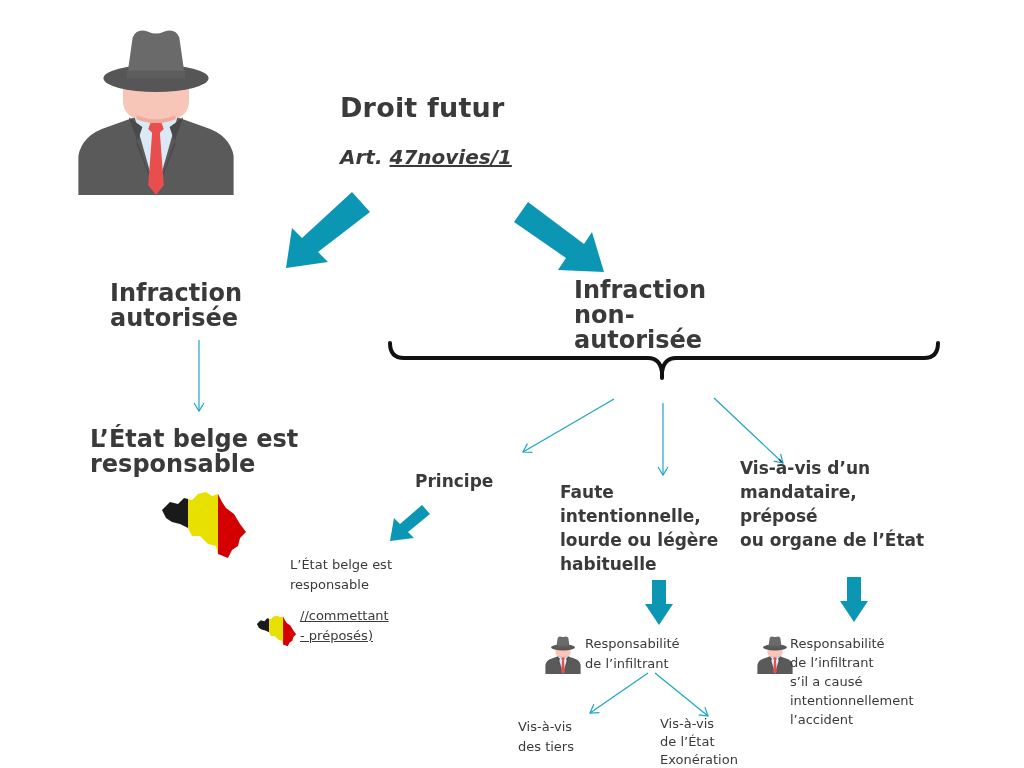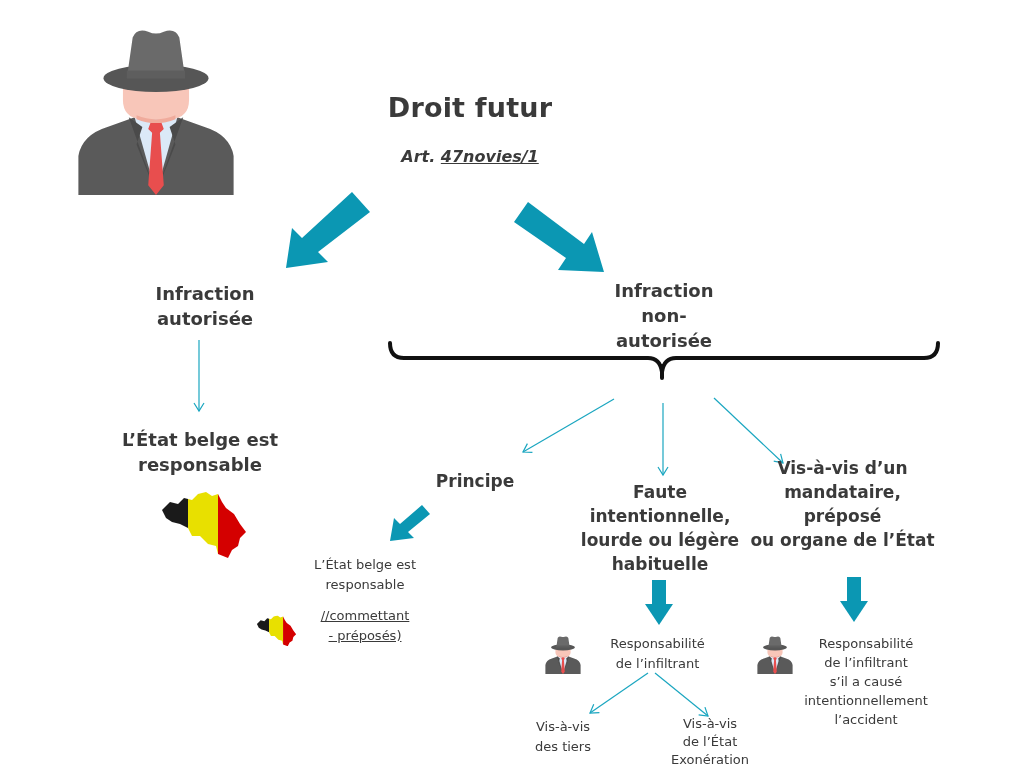--- a/index.html
+++ b/index.html
@@ -1,23 +1,23 @@
 <!DOCTYPE html>
 <html><head>
   <meta charset="utf-8">
   <style>
     html, body { margin: 0; padding: 0; background: #ffffff; }
     body { width: 1024px; height: 768px; position: relative; overflow: hidden;
            font-family: "DejaVu Sans", sans-serif; color: #3a3a3a; }
     .abs { position: absolute; }
-    .center { text-align: center; }
+    .center { text-align: left; }
     .title { font-size: 27px; font-weight: bold; color: #3a3a3a; letter-spacing: 0.2px; }
-    .ref { font-size: 16px; font-style: italic; font-weight: bold; color: #3a3a3a; line-height: 22px; }
+    .ref { font-size: 20px; font-style: italic; font-weight: bold; color: #3a3a3a; line-height: 22px; }
     .ref u { text-decoration: underline; }
-    .h2 { font-size: 18px; font-weight: bold; color: #3a3a3a; line-height: 25px; }
+    .h2 { font-size: 24px; font-weight: bold; color: #3a3a3a; line-height: 25px; }
     .h3 { font-size: 17px; font-weight: bold; color: #3a3a3a; line-height: 24px; }
     .small { font-size: 13px; color: #3a3a3a; line-height: 20px; }
     svg.overlay { position: absolute; left: 0; top: 0; }
     .line { white-space: nowrap; display: block; }
   </style>
 </head>
 <body>
 
 <svg width="0" height="0" style="position:absolute">
   <defs>

